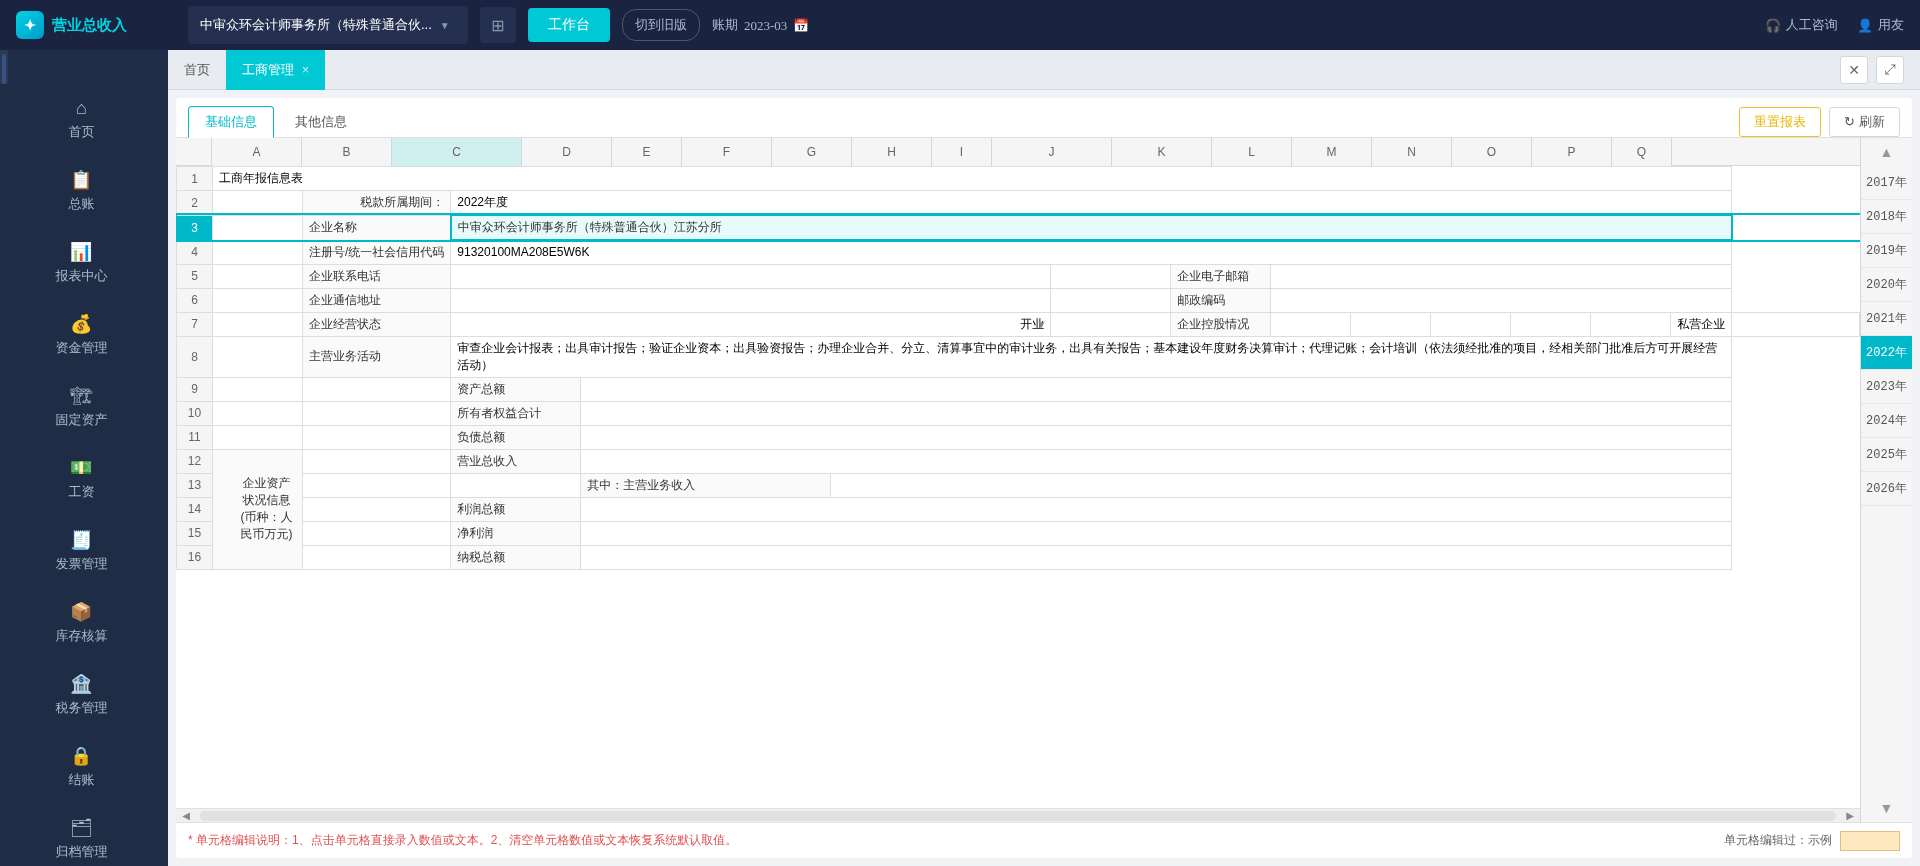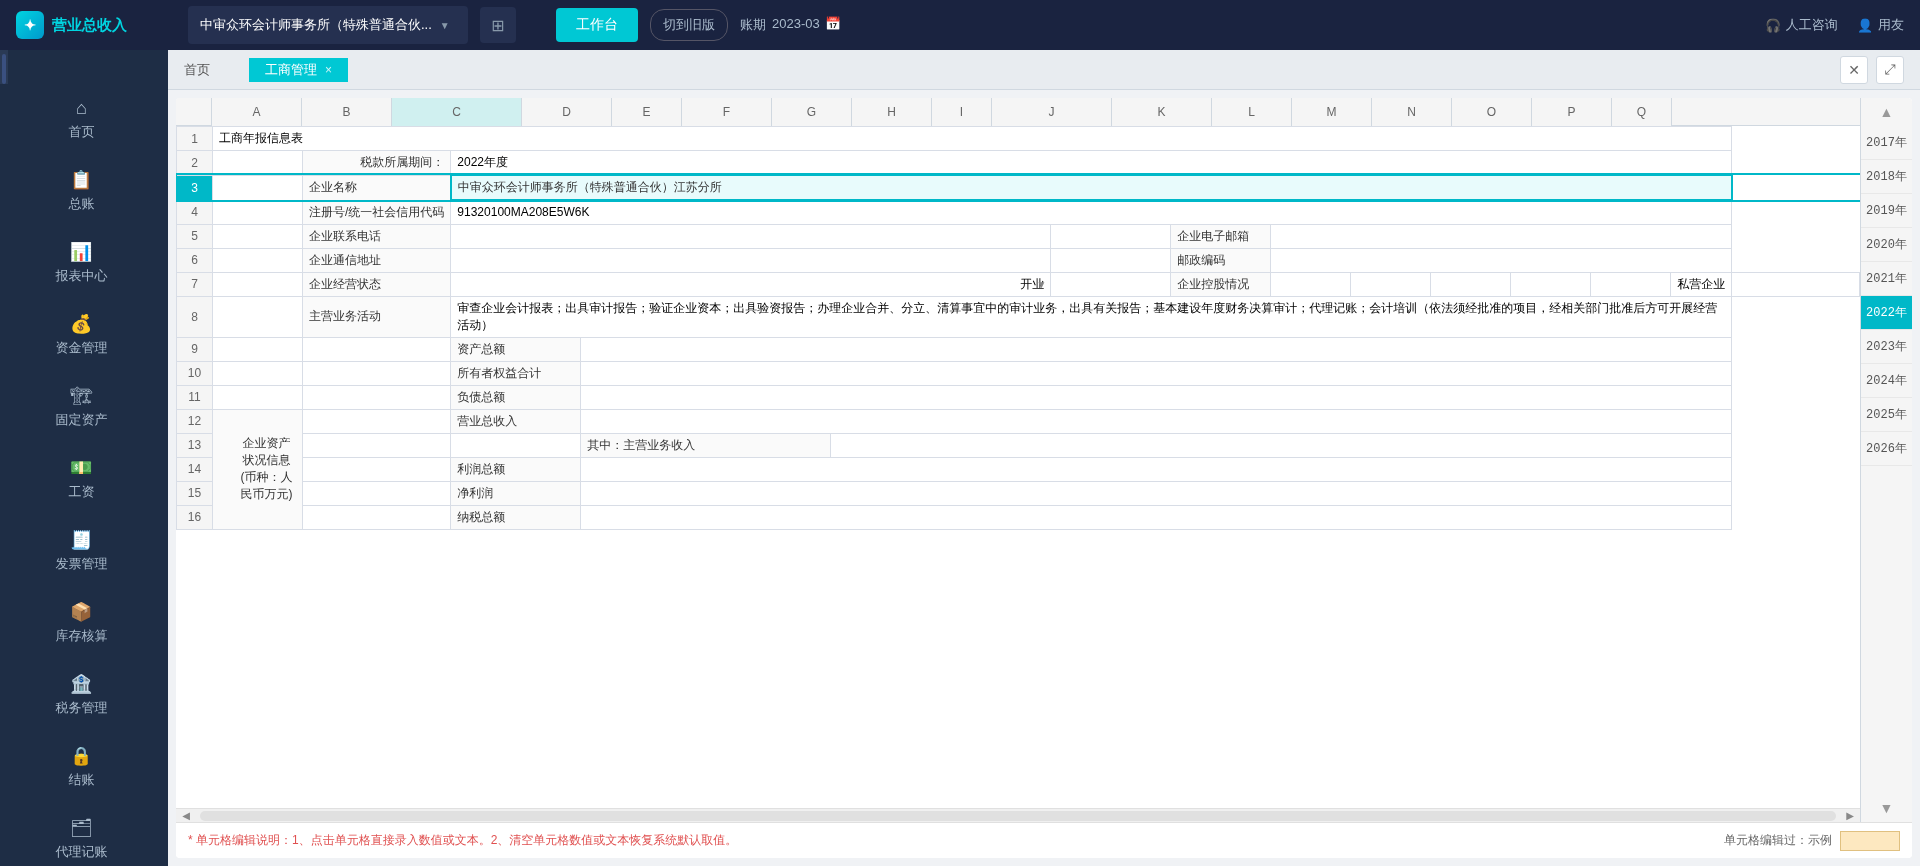--- a/index.html
+++ b/index.html
@@ -6,23 +6,23 @@
     body { font-family: "Microsoft YaHei", "PingFang SC", sans-serif; font-size: 13px; background: #f0f2f5; width: 1920px; height: 866px; overflow: hidden; display: flex; flex-direction: column; }
 
     
     .topbar { background: #1a2340; height: 50px; display: flex; align-items: center; padding: 0 16px; gap: 12px; flex-shrink: 0; }
     .logo { display: flex; align-items: center; gap: 8px; color: #00d4e0; font-size: 15px; font-weight: bold; width: 160px; }
     .logo-icon { width: 28px; height: 28px; background: linear-gradient(135deg, #00d4e0, #0099cc); border-radius: 6px; display: flex; align-items: center; justify-content: center; color: white; font-size: 14px; }
     .company-selector { background: #253050; border: none; color: white; padding: 10px 12px; border-radius: 4px; font-size: 13px; display: flex; align-items: center; gap: 8px; cursor: pointer; min-width: 280px; }
     .company-selector span { color: white; }
     .company-selector .arrow { color: #8899aa; font-size: 10px; }
     .file-icon-btn { width: 36px; height: 36px; background: #253050; border-radius: 4px; display: flex; align-items: center; justify-content: center; color: #8899aa; cursor: pointer; font-size: 16px; }
-    .workbench-btn { background: #00c8d4; color: white; border: none; padding: 8px 20px; border-radius: 4px; font-size: 14px; cursor: pointer; margin-left: 28px; }
+    .workbench-btn { background: #00c8d4; color: white; border: none; padding: 8px 20px; border-radius: 4px; font-size: 14px; cursor: pointer; }
     .old-version-btn { background: transparent; border: 1px solid #556; color: #aabbcc; padding: 6px 12px; border-radius: 14px; font-size: 13px; cursor: pointer; }
-    .period-btn { background: transparent; border: none; color: #aabbcc; font-size: 13px; display: flex; align-items: flex-start; gap: 6px; cursor: pointer; }
+    .period-btn { background: transparent; border: none; color: #aabbcc; font-size: 13px; display: flex; align-items: flex-end; gap: 6px; cursor: pointer; font-family: Liberation Serif, serif; }
     .topbar-right { margin-left: auto; display: flex; align-items: center; gap: 20px; color: #aabbcc; font-size: 13px; }
     .topbar-right .consult { display: flex; align-items: center; gap: 4px; cursor: pointer; }
     .topbar-right .user { display: flex; align-items: center; gap: 4px; cursor: pointer; }
 
     
     .main-layout { display: flex; flex: 1; overflow: hidden; }
 
     
     .sidebar { width: 168px; background: #1e2d45; display: flex; flex-direction: column; flex-shrink: 0; }
     .sidebar-scroll { flex: 1; overflow-y: auto; }
@@ -30,21 +30,21 @@
     .sidebar-scroll::-webkit-scrollbar-thumb { background: #334; }
     .sidebar-item { display: flex; flex-direction: column; align-items: center; padding: 14px 8px; color: #aabbcc; cursor: pointer; gap: 4px; font-size: 13px; border-left: 3px solid transparent; }
     .sidebar-item .si-icon { font-size: 18px; }
 
     
     .content-area { flex: 1; display: flex; flex-direction: column; overflow: hidden; background: #f0f2f5; }
 
     
     .tabbar { background: #e8ecf0; display: flex; align-items: center; padding: 0 0 0 0; border-bottom: 1px solid #d0d8e0; height: 40px; flex-shrink: 0; }
     .tab-home { padding: 0 16px; height: 40px; display: flex; align-items: center; color: #555; cursor: pointer; font-size: 13px; }
-    .tab-active { background: #00c8d4; color: white; padding: 0 16px; height: 24px; display: flex; align-items: center; gap: 8px; font-size: 13px; cursor: pointer; margin-left: 23px; }
+    .tab-active { background: #00c8d4; color: white; padding: 0 16px; height: 40px; display: flex; align-items: center; gap: 8px; font-size: 13px; cursor: pointer; }
     .tab-active .close { color: rgba(255,255,255,0.8); font-size: 12px; }
     .tab-controls { margin-left: auto; padding-right: 16px; display: flex; gap: 8px; }
     .tab-ctrl-btn { width: 28px; height: 28px; background: white; border: 1px solid #d0d8e0; border-radius: 3px; display: flex; align-items: center; justify-content: center; cursor: pointer; color: #666; font-size: 14px; }
 
     
     .page-content { flex: 1; display: flex; flex-direction: column; overflow: hidden; background: white; margin: 8px; border-radius: 4px; }
 
     
     .subtab-bar { display: flex; align-items: center; padding: 8px 12px 0; border-bottom: 1px solid #e0e0e0; gap: 4px; flex-shrink: 0; }
     .subtab { padding: 6px 16px; cursor: pointer; border-radius: 4px 4px 0 0; font-size: 13px; color: #555; border: 1px solid transparent; border-bottom: none; }
@@ -190,21 +190,21 @@
           <div class="sidebar-item">
             <span class="si-icon">🏦</span>
             <span>税务管理</span>
           </div>
           <div class="sidebar-item">
             <span class="si-icon">🔒</span>
             <span>结账</span>
           </div>
           <div class="sidebar-item">
             <span class="si-icon">🗂</span>
-            <span>代理记账</span>
+            <span>归档管理</span>
           </div>
         </div>
 
     </div>
   </div>
 
   <div class="content-area">
 
     <div class="tabbar">
       <div class="tab-home">
@@ -215,20 +215,35 @@
         <span class="close">×</span>
       </div>
       <div class="tab-controls">
         <div class="tab-ctrl-btn">✕</div>
         <div class="tab-ctrl-btn">⤢</div>
       </div>
     </div>
 
     <div class="page-content">
 
+      <div class="subtab-bar">
+        <div class="subtab active">
+          <span>基础信息</span>
+        </div>
+        <div class="subtab">
+          <span>其他信息</span>
+        </div>
+        <div class="subtab-actions">
+          <button class="reset-btn">重置报表</button>
+          <button class="refresh-btn">
+            <span>↻</span>
+            <span>刷新</span>
+          </button>
+        </div>
+      </div>
 
       <div class="spreadsheet-container">
         <div class="spreadsheet-main">
 
           <div class="col-header-row">
             <div class="row-num-header w-rn"></div>
             <div class="col-header w-a">A</div>
             <div class="col-header w-b">B</div>
             <div class="col-header w-c" style="background:#d0f0f0;">C</div>
             <div class="col-header w-d">D</div>

